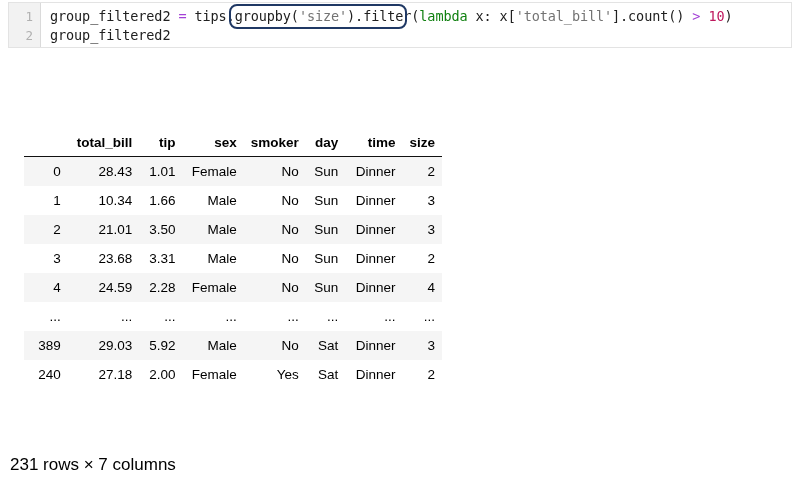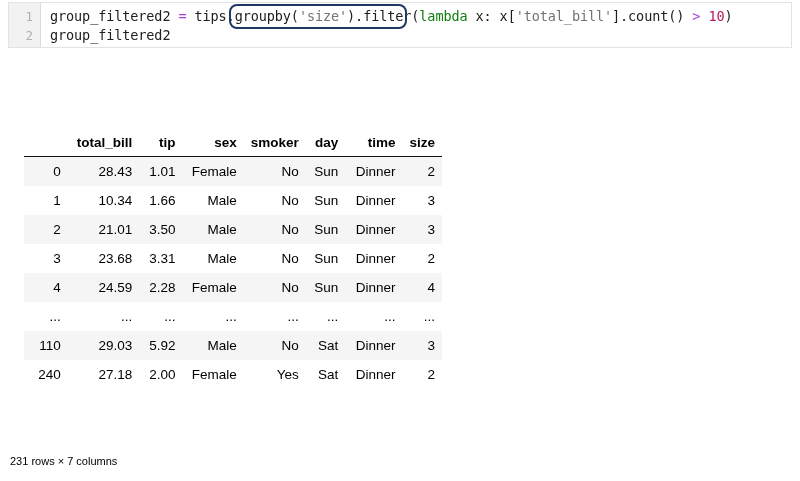--- a/index.html
+++ b/index.html
@@ -133,21 +133,21 @@
   .c-smoker { width: 62px; }
   .c-day    { width: 40px; }
   .c-time   { width: 58px; }
   .c-size   { width: 34px; }
 
   
   .df-footer {
     position: absolute;
     left: 10px;
     top: 455px;
-    font-size: 11px;
+    font-size: 17px;
     color: #000000;
     font-family: "Liberation Sans", sans-serif;
     white-space: nowrap;
   }
 </style>
 </head>
 <body>
 
 <div class="code-cell">
   <div class="gutter">
@@ -240,21 +240,21 @@
           <td>...</td>
           <td>...</td>
           <td>...</td>
           <td>...</td>
           <td>...</td>
           <td>...</td>
           <td>...</td>
           <td>...</td>
         </tr>
         <tr class="odd">
-          <td>110</td>
+          <td>389</td>
           <td>29.03</td>
           <td>5.92</td>
           <td>Male</td>
           <td>No</td>
           <td>Sat</td>
           <td>Dinner</td>
           <td>3</td>
         </tr>
         <tr class="even">
           <td>240</td>

